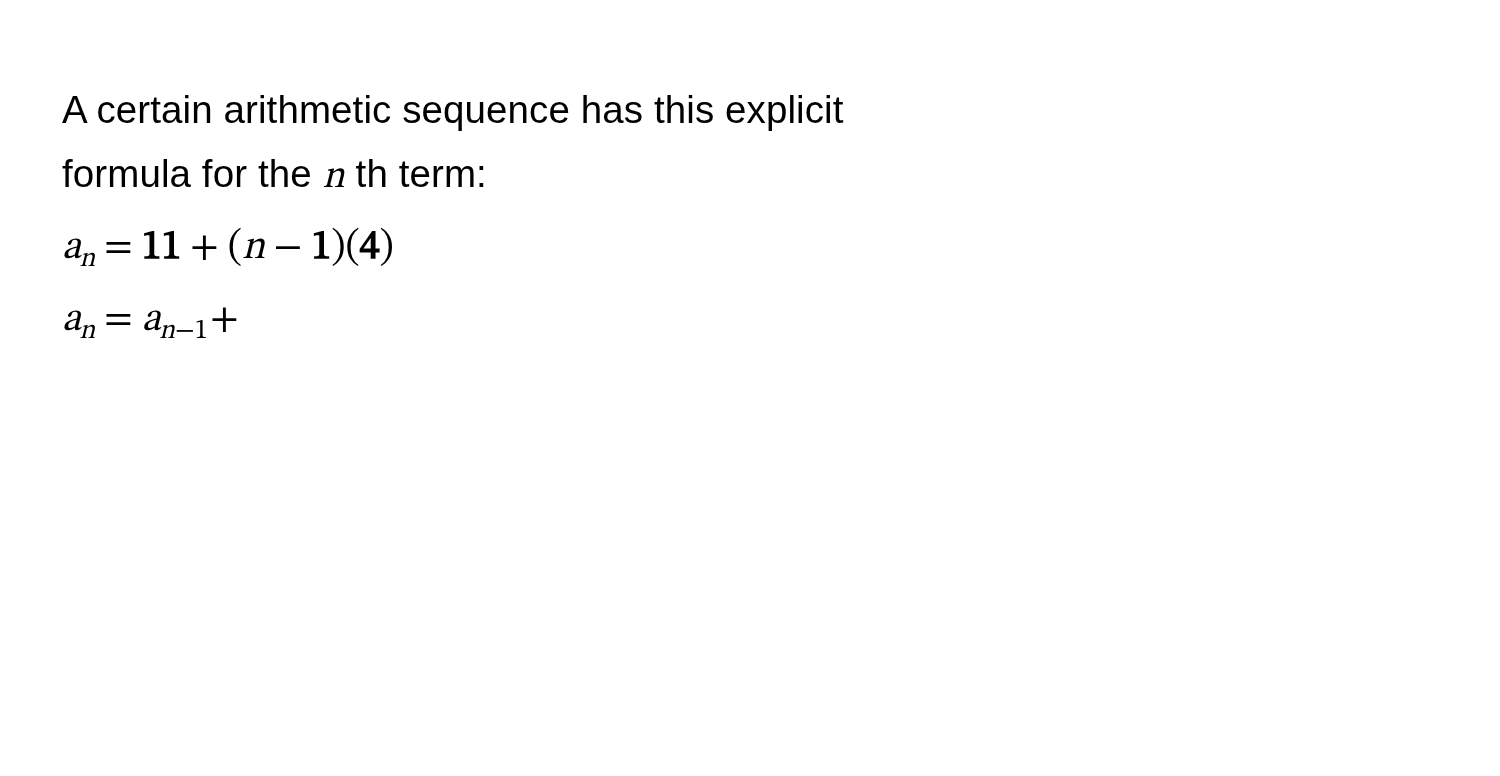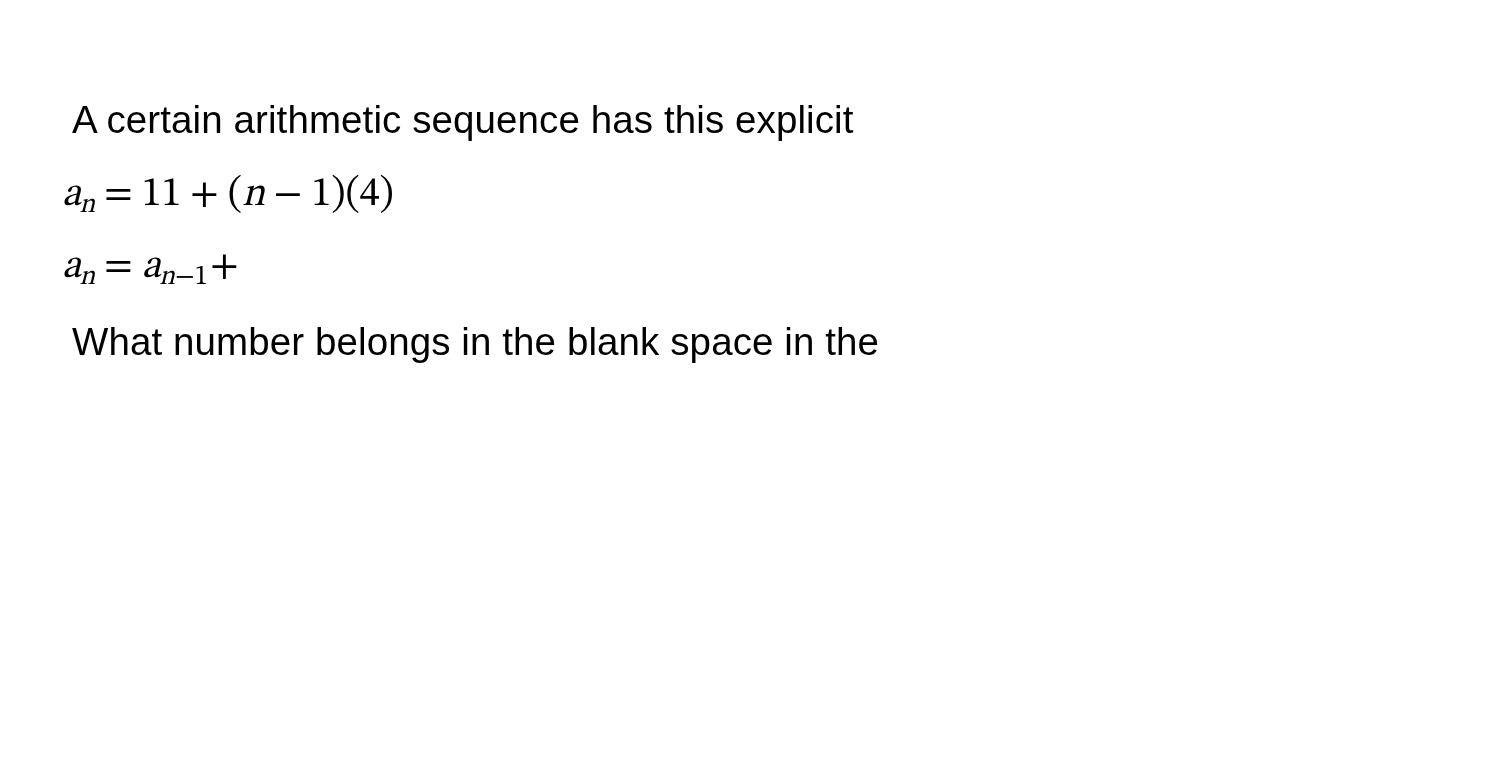--- a/index.html
+++ b/index.html
@@ -17,21 +17,21 @@
     }
     
     .content {
       font-size: 38.5px;
       line-height: 1.65;
       color: #000000;
       max-width: 1050px;
     }
     
     .text-line {
-      margin: 10px;
+      margin: 0;
       letter-spacing: 0.1px;
     }
     
     .math-line {
       font-family: "STIX Two Math", "Latin Modern Math", "Cambria Math", Georgia, serif;
       font-size: 40px;
       margin: 6px 0;
       display: flex;
       align-items: baseline;
     }
@@ -48,38 +48,42 @@
       bottom: -0.28em;
       margin-left: -0.06em;
     }
     
     .math-op {
       margin: 0 0.22em;
     }
     
     .math-num {
       font-style: normal;
+      font-weight: bold;
     }
     
     .inline-math {
       font-style: italic;
       font-family: "STIX Two Math", "Latin Modern Math", "Cambria Math", Georgia, serif;
     }
     
     .paren {
       font-style: normal;
     }
   </style>
 </head>
 <body>
 
 <div class="content">
 
   <p class="text-line">A certain arithmetic sequence has this explicit</p>
 
+  <p class="text-line">
+    <span>formula for the </span><span class="inline-math">n</span><span> th term:</span>
+  </p>
 
   <div class="math-line">
     <span class="math-var">a</span>
       <span class="subscript">n</span>
     <span class="math-op">=</span>
     <span class="math-num">11</span>
     <span class="math-op">+</span>
     <span class="paren">(</span>
       <span class="math-var">n</span>
     <span class="math-op">−</span>
@@ -93,16 +97,15 @@
 
   <div class="math-line">
     <span class="math-var">a</span>
       <span class="subscript">n</span>
     <span class="math-op">=</span>
     <span class="math-var">a</span>
       <span class="subscript"><span>n</span><span style="font-style:normal">−</span><span style="font-style:normal">1</span></span>
       <span style="margin-left:0.05em">+</span>
   </div>
 
-  <p class="text-line">What number belongs in the blank space in the</p>
 
 
 </div>
 
 </body></html>

